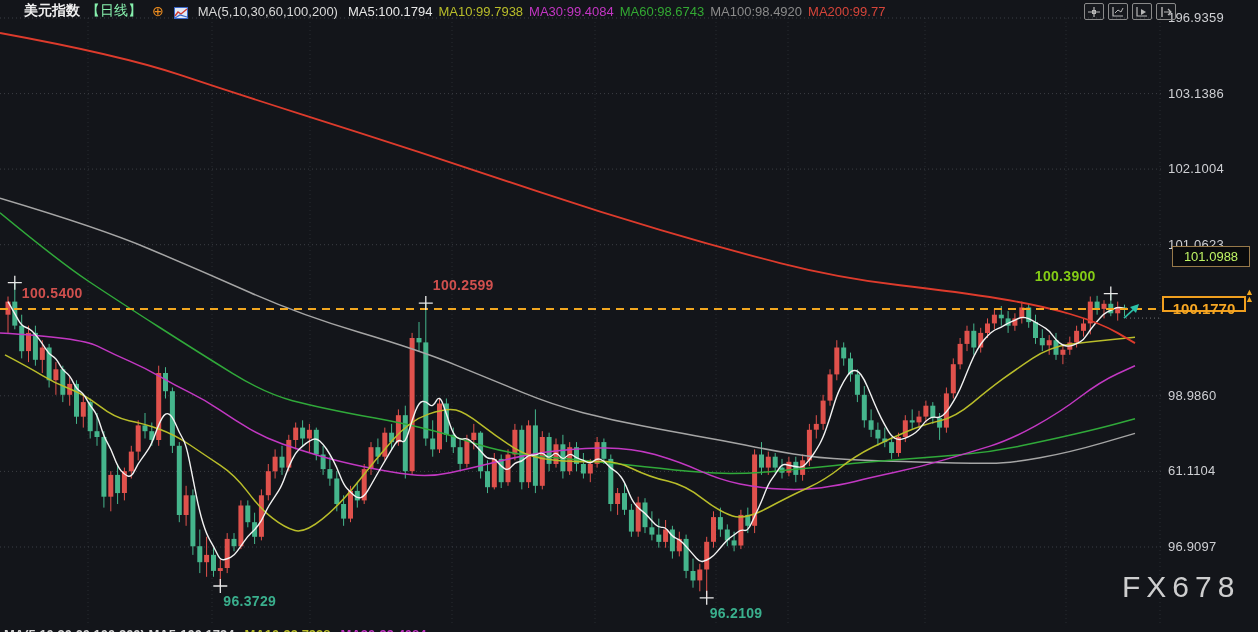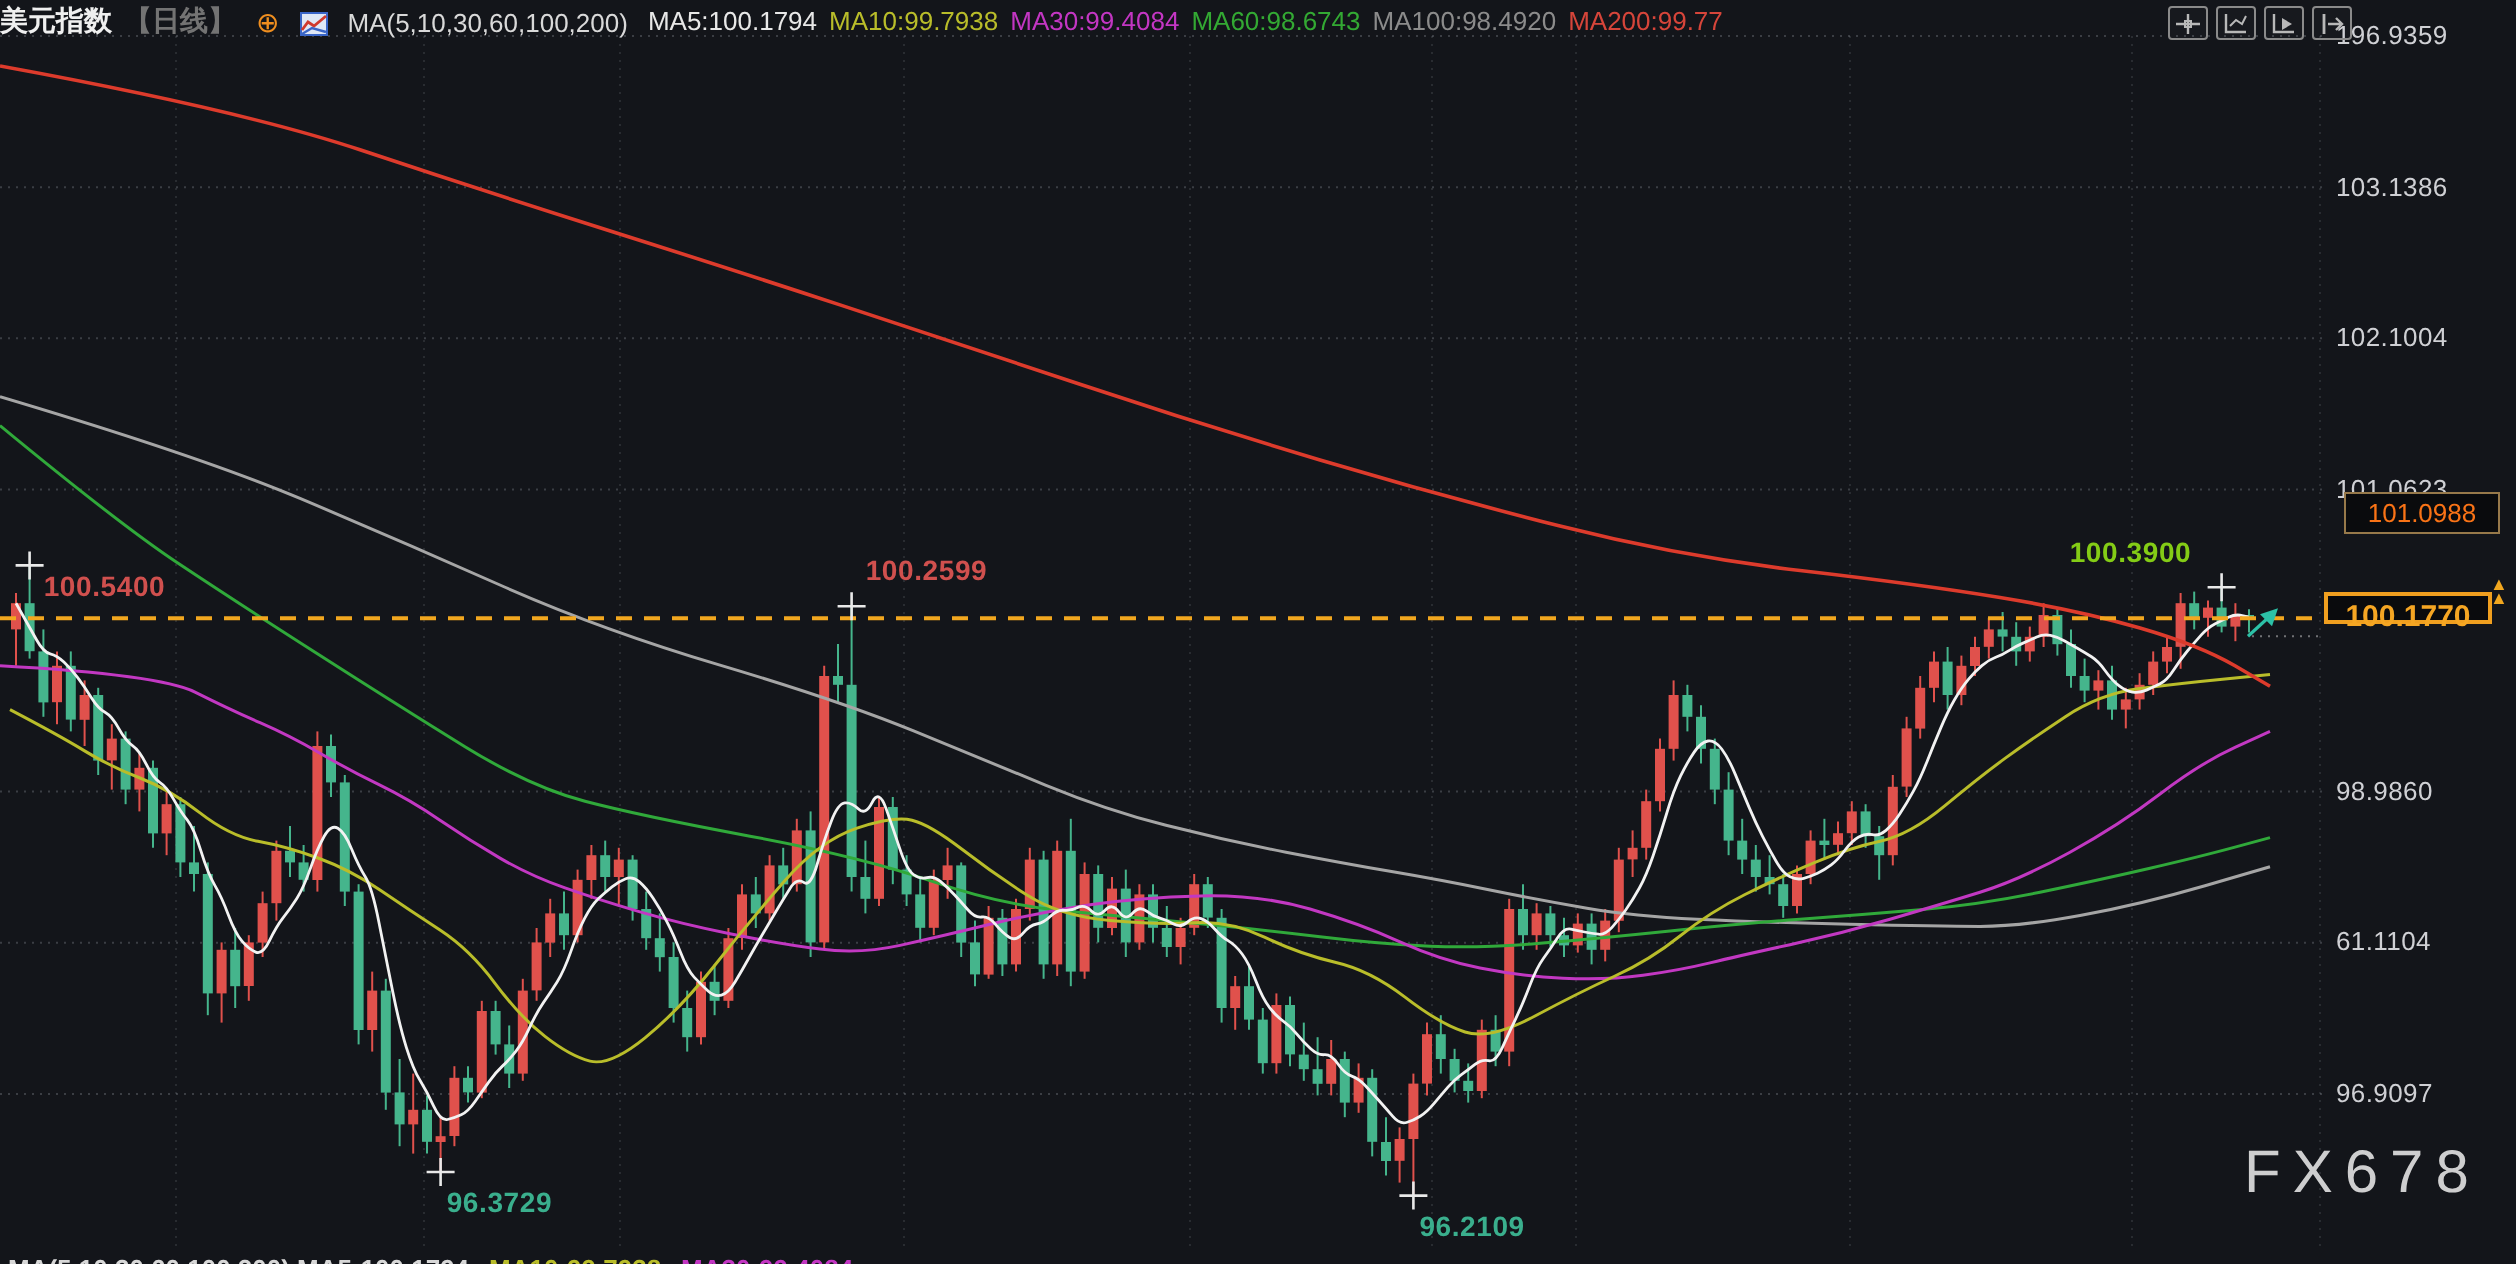--- a/index.html
+++ b/index.html
@@ -3,35 +3,35 @@
 <meta charset="utf-8">
 <style>
   html,body{margin:0;padding:0;}
   body{
     width:1258px;height:632px;overflow:hidden;position:relative;
     background:#13151a;font-family:"Liberation Sans",sans-serif;
     -webkit-font-smoothing:antialiased;
   }
   
   .hdr{position:absolute;top:0;left:6;height:22px;display:flex;align-items:center;gap:10px;z-index:6;white-space:nowrap;}
-  .sym{font-size:14px;font-weight:bold;color:#efefef;}
-  .per{font-size:14px;font-weight:bold;color:#737373;}
+  .sym{font-size:14px;font-weight:bold;color:#efefef;padding-left:24px;}
+  .per{font-size:14px;font-weight:normal;color:#86efac;}
   .plus-ico{color:#ef8e1f;font-size:14px;line-height:14px;cursor:pointer;}
   .mini-chart{width:14px;height:12px;display:inline-block;}
   .magroup{font-size:13px;color:#d9d9d9;}
   .ma-item{font-size:13px;margin-right:6px;}
   .toolbar{position:absolute;top:3px;right:82px;display:flex;gap:4px;z-index:7;}
   .tool{width:18px;height:15px;border:1px solid #8a8a8a;border-radius:2px;display:flex;align-items:center;justify-content:center;background:rgba(255,255,255,0.02);cursor:pointer;}
   .tool svg{display:block}
   
   #plot{position:absolute;left:0;top:0;z-index:1;}
   
   .axlab{position:absolute;left:1168px;z-index:3;font-size:13px;color:#cfd0d4;letter-spacing:.2px;}
   .pricebox{position:absolute;z-index:6;box-sizing:border-box;background:#0a0b0d;text-align:center;}
-  #prevbox{left:1172px;top:246px;width:78px;height:21px;border:1px solid #97794a;color:#f97316;font-size:13px;line-height:19px;}
+  #prevbox{left:1172px;top:246px;width:78px;height:21px;border:1px solid #97794a;color:#bef264;font-size:13px;line-height:19px;}
   #lastbox{left:1162px;top:296px;width:84px;height:16px;border:2px solid #f09f1f;color:#f5a623;font-weight:bold;font-size:15px;line-height:22px;}
   .uparrow{position:absolute;left:1245px;top:289px;z-index:7;color:#f2a71f;font-size:9px;line-height:7px;text-align:center;}
   
   .ann{position:absolute;z-index:4;font-size:14px;font-weight:bold;letter-spacing:.3px;}
   
   .wm{position:absolute;left:1122px;top:570px;z-index:3;font-size:30px;color:rgba(222,222,222,.92);letter-spacing:6px;}
   
   .bstrip{position:absolute;left:4px;top:627px;height:16px;z-index:5;white-space:nowrap;font-size:13px;font-weight:bold;}
   .bstrip span{margin-right:10px;}
 </style>

